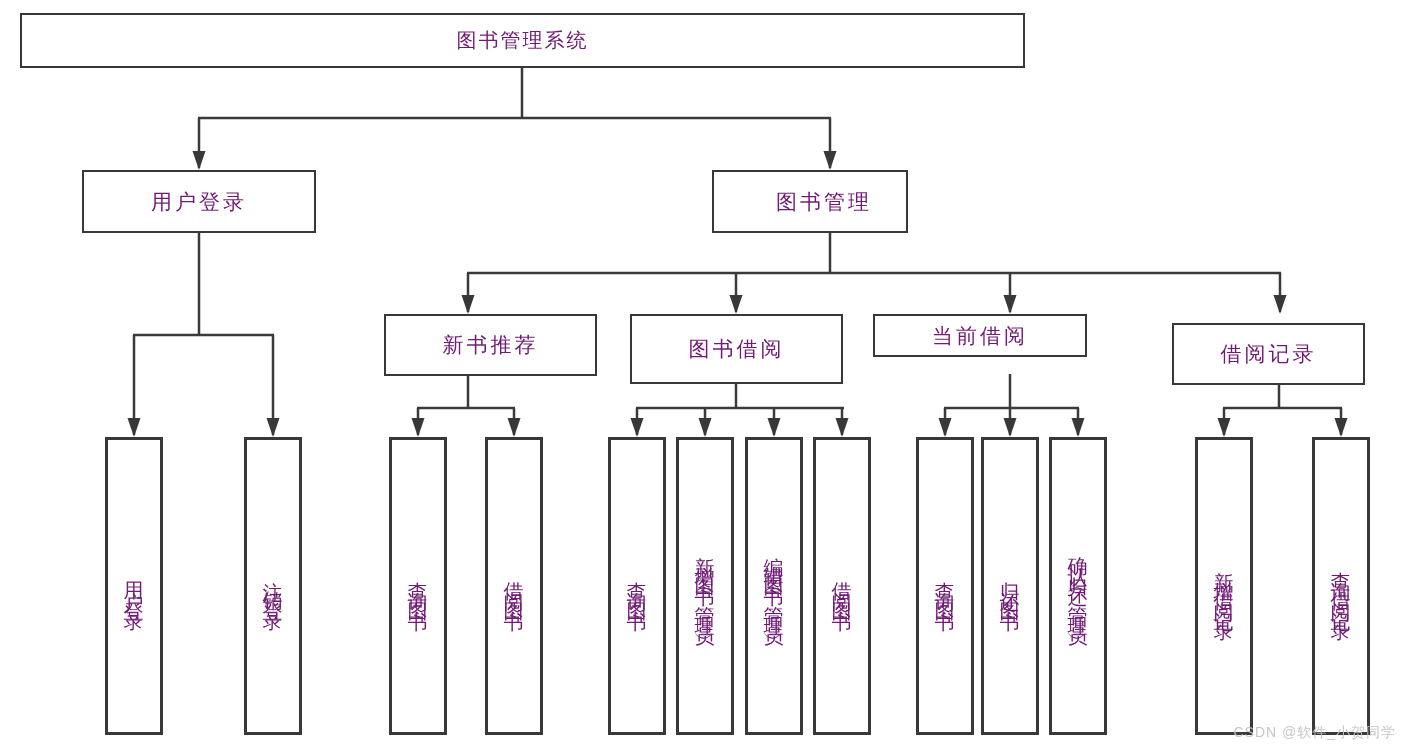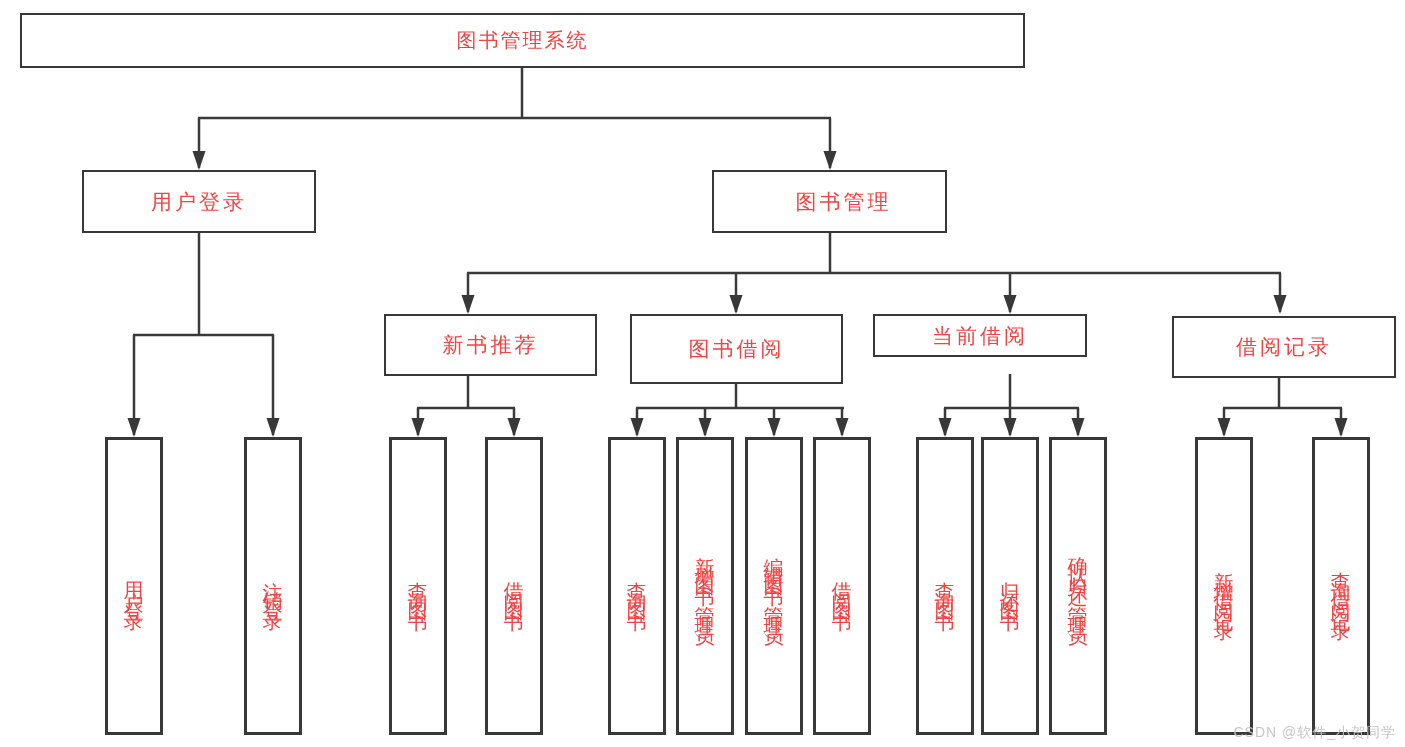--- a/index.html
+++ b/index.html
@@ -26,21 +26,21 @@
     stroke-width: 2.5;
   }
   .box {
     position: absolute;
     box-sizing: border-box;
     background: #ffffff;
     border: 2.5px solid #383838;
     display: flex;
     align-items: center;
     justify-content: center;
-    color: #ef4444;
+    color: #701a75;
     z-index: 1;
     text-align: center;
   }
   .h-box {
     font-size: 21px;
     letter-spacing: 3px;
     white-space: nowrap;
   }
   .root-box {
     font-size: 20px;
@@ -114,26 +114,26 @@
 
     <line x1="1279" y1="374" x2="1279" y2="409"></line>
     <line x1="1223" y1="408" x2="1342" y2="408"></line>
     <line x1="1224" y1="408" x2="1224" y2="435" marker-end="url(#arrowhead)"></line>
     <line x1="1341" y1="408" x2="1341" y2="435" marker-end="url(#arrowhead)"></line>
   </svg>
 
   <div class="box h-box root-box" style="left:20px; top:13px; width:1005px; height:55px;">图书管理系统</div>
 
   <div class="box h-box" style="left:82px; top:170px; width:234px; height:63px;">用户登录</div>
-  <div class="box h-box" style="left:712px; top:170px; width:235px; height:63px;padding-left:28px;">图书管理</div>
+  <div class="box h-box" style="left:712px; top:170px; width:196px; height:63px;padding-left:28px;">图书管理</div>
 
   <div class="box h-box" style="left:384px; top:314px; width:213px; height:62px;">新书推荐</div>
   <div class="box h-box" style="left:630px; top:314px; width:213px; height:70px;">图书借阅</div>
   <div class="box h-box" style="left:873px; top:314px; width:214px; height:43px;">当前借阅</div>
-  <div class="box h-box" style="left:1172px; top:316px; width:224px; height:62px;">借阅记录</div>
+  <div class="box h-box" style="left:1172px; top:323px; width:193px; height:62px;">借阅记录</div>
 
   <div class="box v-box" style="left:105px; top:437px; width:58px; height:298px;">用户登录</div>
   <div class="box v-box" style="left:244px; top:437px; width:58px; height:298px;">注销登录</div>
 
   <div class="box v-box" style="left:389px; top:437px; width:58px; height:298px;">查询图书</div>
   <div class="box v-box" style="left:485px; top:437px; width:58px; height:298px;">借阅图书</div>
 
   <div class="box v-box" style="left:608px; top:437px; width:58px; height:298px;">查询图书</div>
   <div class="box v-box" style="left:676px; top:437px; width:58px; height:298px;">新增图书（管理员）</div>
   <div class="box v-box" style="left:745px; top:437px; width:58px; height:298px;">编辑图书（管理员）</div>

